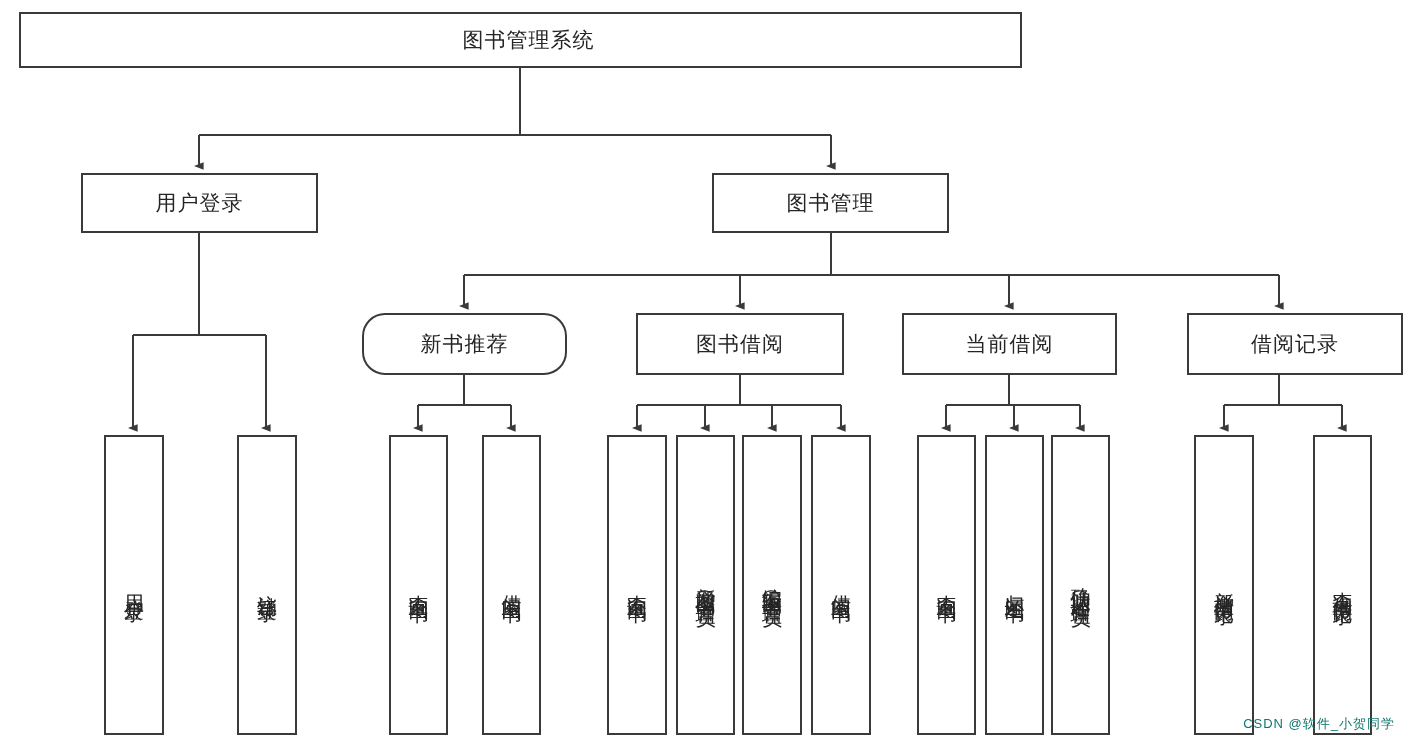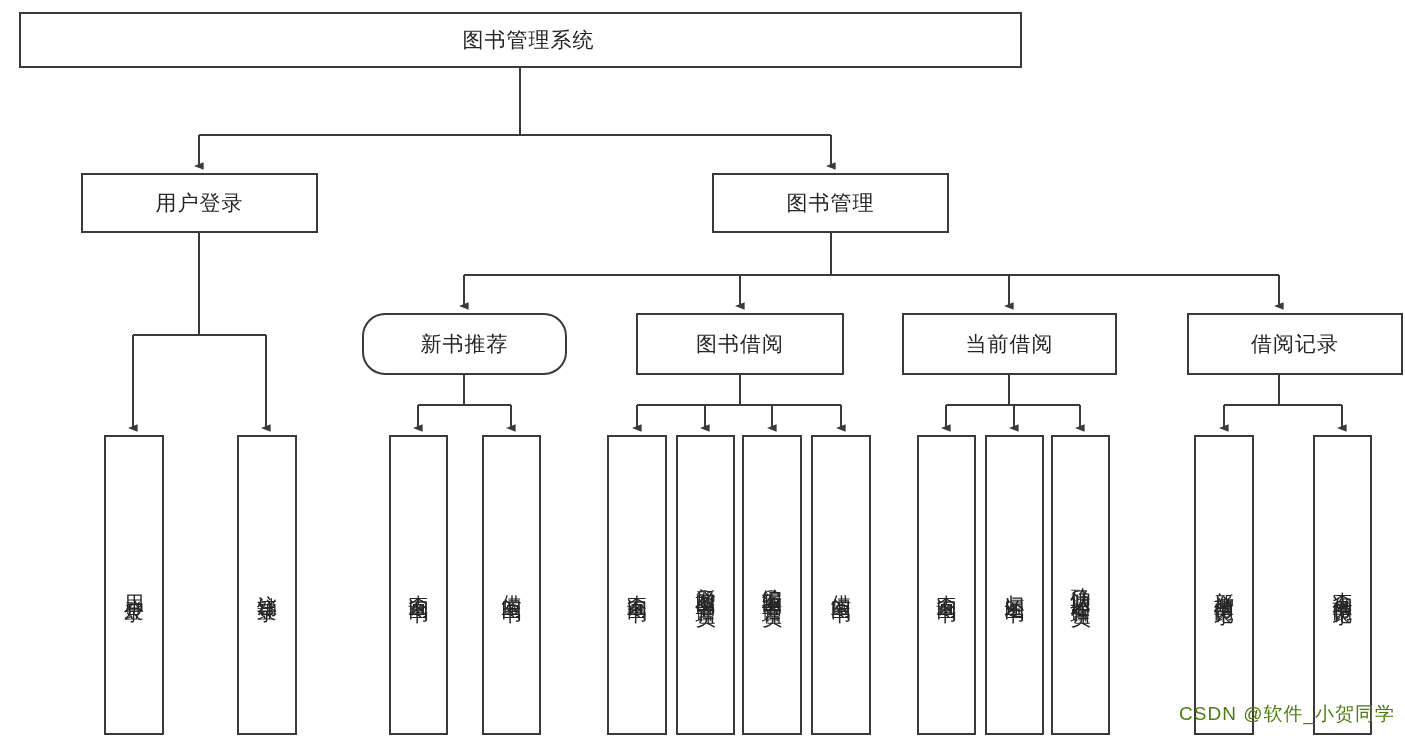--- a/index.html
+++ b/index.html
@@ -50,23 +50,23 @@
     max-height:275px;
   }
   .node.leaf{
     align-items:center;
     justify-content:center;
     padding:4px 0;
   }
   .watermark{
     position:absolute;
     right:10px;
-    bottom:20px;
-    font-size:19px;
-    color:#4d7c0f;
+    bottom:14px;
+    font-size:13px;
+    color:#0f766e;
     letter-spacing:1px;
     z-index:5;
     white-space:nowrap;
     pointer-events:none;
   }
 </style>
 </head>
 <body>
 
 <div id="canvas">

